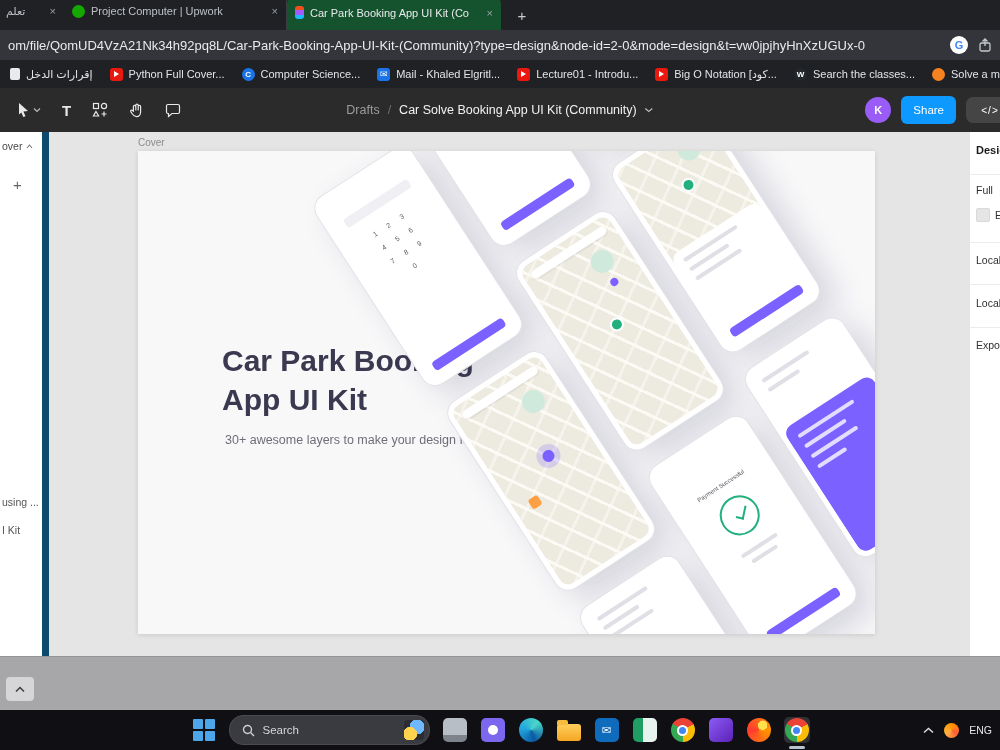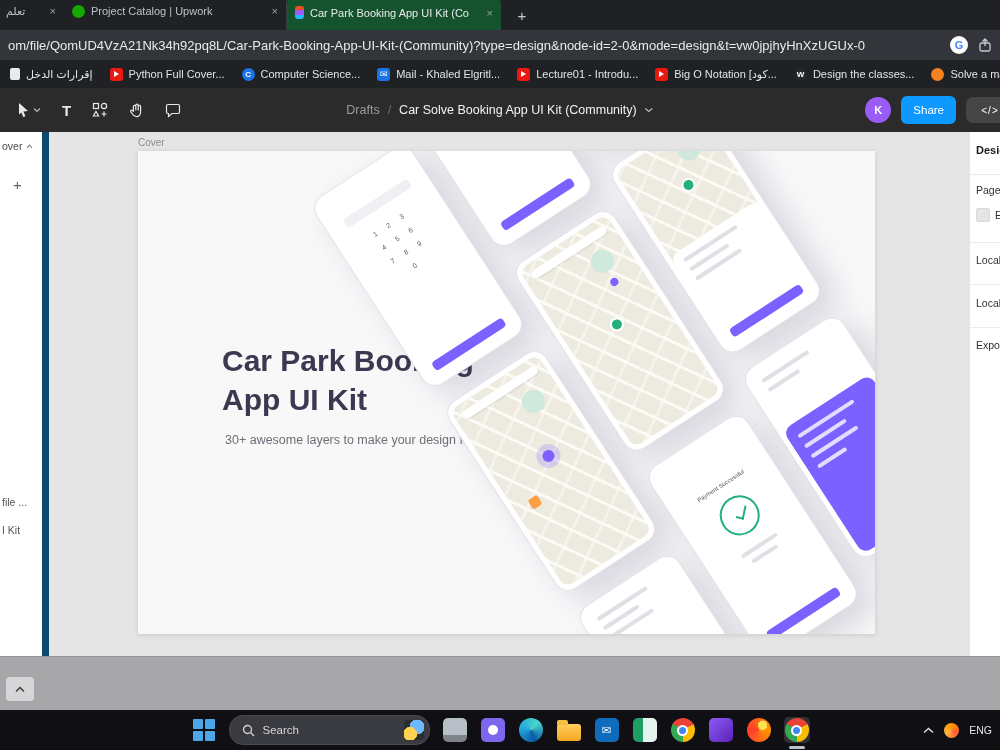--- a/index.html
+++ b/index.html
@@ -146,21 +146,21 @@
 
 <div id="screen">
 
   <div id="tabbar">
     <div class="tab cut">
       <span class="lbl">تعلم</span>
       <span class="x">×</span>
     </div>
     <div class="tab t2">
       <span class="fav up"></span>
-      <span class="lbl">Project Catalog | Upwork</span>
+      <span class="lbl">Project Computer | Upwork</span>
       <span class="x">×</span>
     </div>
     <div class="tab active">
       <span class="fav figma"></span>
       <span class="lbl">Car Park Booking App UI Kit (Co</span>
       <span class="x">×</span>
     </div>
     <div class="newtab">+</div>
   </div>
 
@@ -199,21 +199,21 @@
       <span>Lecture01 - Introdu...</span>
     </div>
     <div class="bm">
       <span class="bmi yt">
           <span class="yt-tri"></span>
         </span>
       <span>Big O Notation [كود...</span>
     </div>
     <div class="bm">
       <span class="bmi wp">W</span>
-      <span>Design the classes...</span>
+      <span>Search the classes...</span>
     </div>
     <div class="bm">
       <span class="bmi or"></span>
       <span>Solve a maze using...</span>
     </div>
   </div>
 
   <div id="figbar">
     <div class="tools">
       <div class="tool">
@@ -266,21 +266,21 @@
   <div id="work">
 
     <div id="lpanel">
       <div class="lp-page">
         <span>over</span>
         <svg width="7" height="5" viewBox="0 0 7 5">
           <path d="M1 4 L3.5 1 L6 4" stroke="#777" fill="none" stroke-width="1.1"></path>
         </svg>
       </div>
       <div class="lp-add">+</div>
-      <div class="lp-a">file ...</div>
+      <div class="lp-a">using ...</div>
       <div class="lp-b">I Kit</div>
     </div>
 
     <div id="canvas">
       <span class="framelabel">Cover</span>
 
       <div id="frame">
         <div class="hero">
           <span class="h">Car Park Booking</span>
           <span class="h">App UI Kit</span>
@@ -382,21 +382,21 @@
               
             </div>
           </div>
         </div>
       </div>
     </div>
 
     <div id="rpanel">
       <div class="row rp-design">Design</div>
       <div class="rp-sep" style="top:42px"></div>
-      <div class="row rp-page">Page</div>
+      <div class="row rp-page">Full</div>
       <div class="row rp-color">
         <span class="swatch"></span>
         <span>E5E5E5</span>
       </div>
       <div class="rp-sep" style="top:110px"></div>
       <div class="row rp-l1">Local styles</div>
       <div class="rp-sep" style="top:152px"></div>
       <div class="row rp-l2">Local variables</div>
       <div class="rp-sep" style="top:195px"></div>
       <div class="row rp-x">Export</div>

